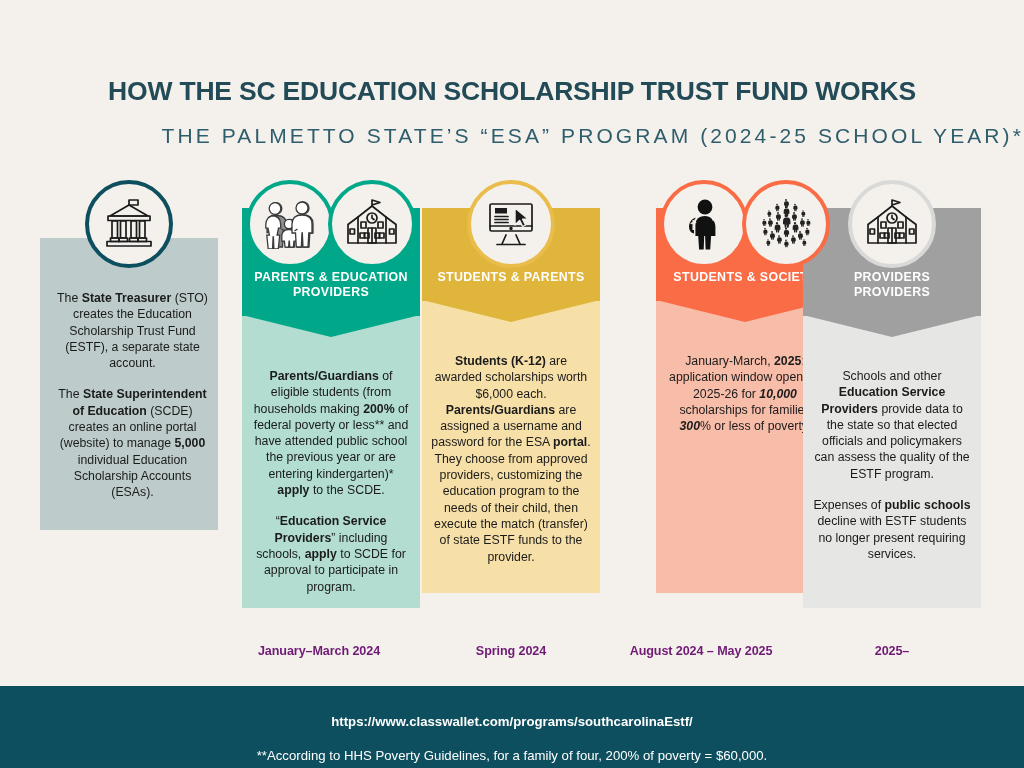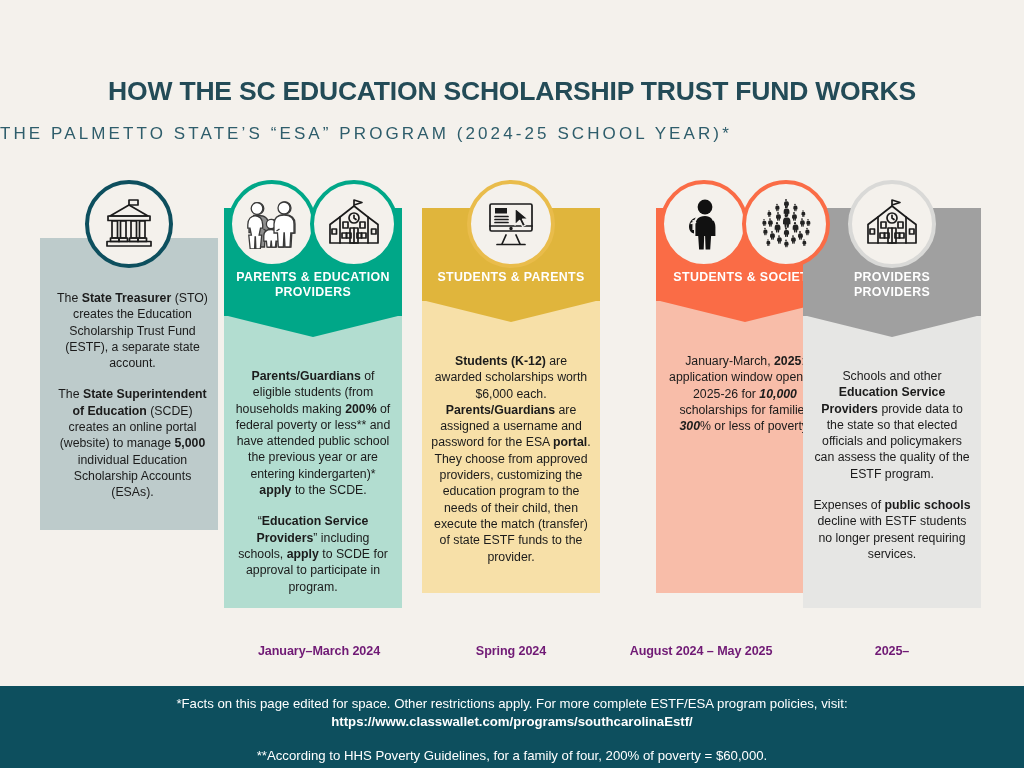--- a/index.html
+++ b/index.html
@@ -16,30 +16,30 @@
   .title{
     position:absolute;top:76px;left:0;width:1024px;
     text-align:center;
     font-size:26.5px;font-weight:bold;
     letter-spacing:-0.2px;
     color:#234b57;
     font-family:"Liberation Sans", sans-serif;
   }
   .subtitle{
     position:absolute;top:124px;left:0;width:1024px;
-    text-align:left;
-    font-size:17px;font-weight:normal;
+    text-align:right;
+    font-size:21px;font-weight:normal;
     letter-spacing:3.1px;
     color:#2e5d6b;
   }
 
   
   .col{position:absolute;top:180px;width:178px;}
   .col-1{left:40px;}
-  .col-2{left:224px;}
+  .col-2{left:242px;}
   .col-3{left:422px;}
   .col-4{left:612px;padding-left:44px;}
   .col-5{left:803px;}
 
   .icons{
     position:relative;height:58px;z-index:5;
     display:flex;justify-content:center;align-items:flex-start;
     gap:0px;
   }
   .circle{
@@ -401,18 +401,17 @@
         </div>
         <div class="body" style="background: rgb(230, 230, 228);">
           <p><span>Schools and other </span><b>Education Service Providers</b><span> provide data to the state so that elected officials and policymakers can assess the quality of the ESTF program.</span></p>
           <p><span>Expenses of </span><b>public schools</b><span> decline with ESTF students no longer present requiring services.</span></p>
         </div>
       </div>
       <div class="date" style="left: 803px;">2025–</div>
     </div>
 
   <div class="footer">
-    <div class="l1">*Facts on this page edited for space. Other restrictions apply. For more complete ESTF/ESA program policies, visit:</div>
     <div class="l2">https://www.classwallet.com/programs/southcarolinaEstf/</div>
     <div class="l3">**According to HHS Poverty Guidelines, for a family of four, 200% of poverty = $60,000.</div>
   </div>
 
 </div>
 
 </body></html>

